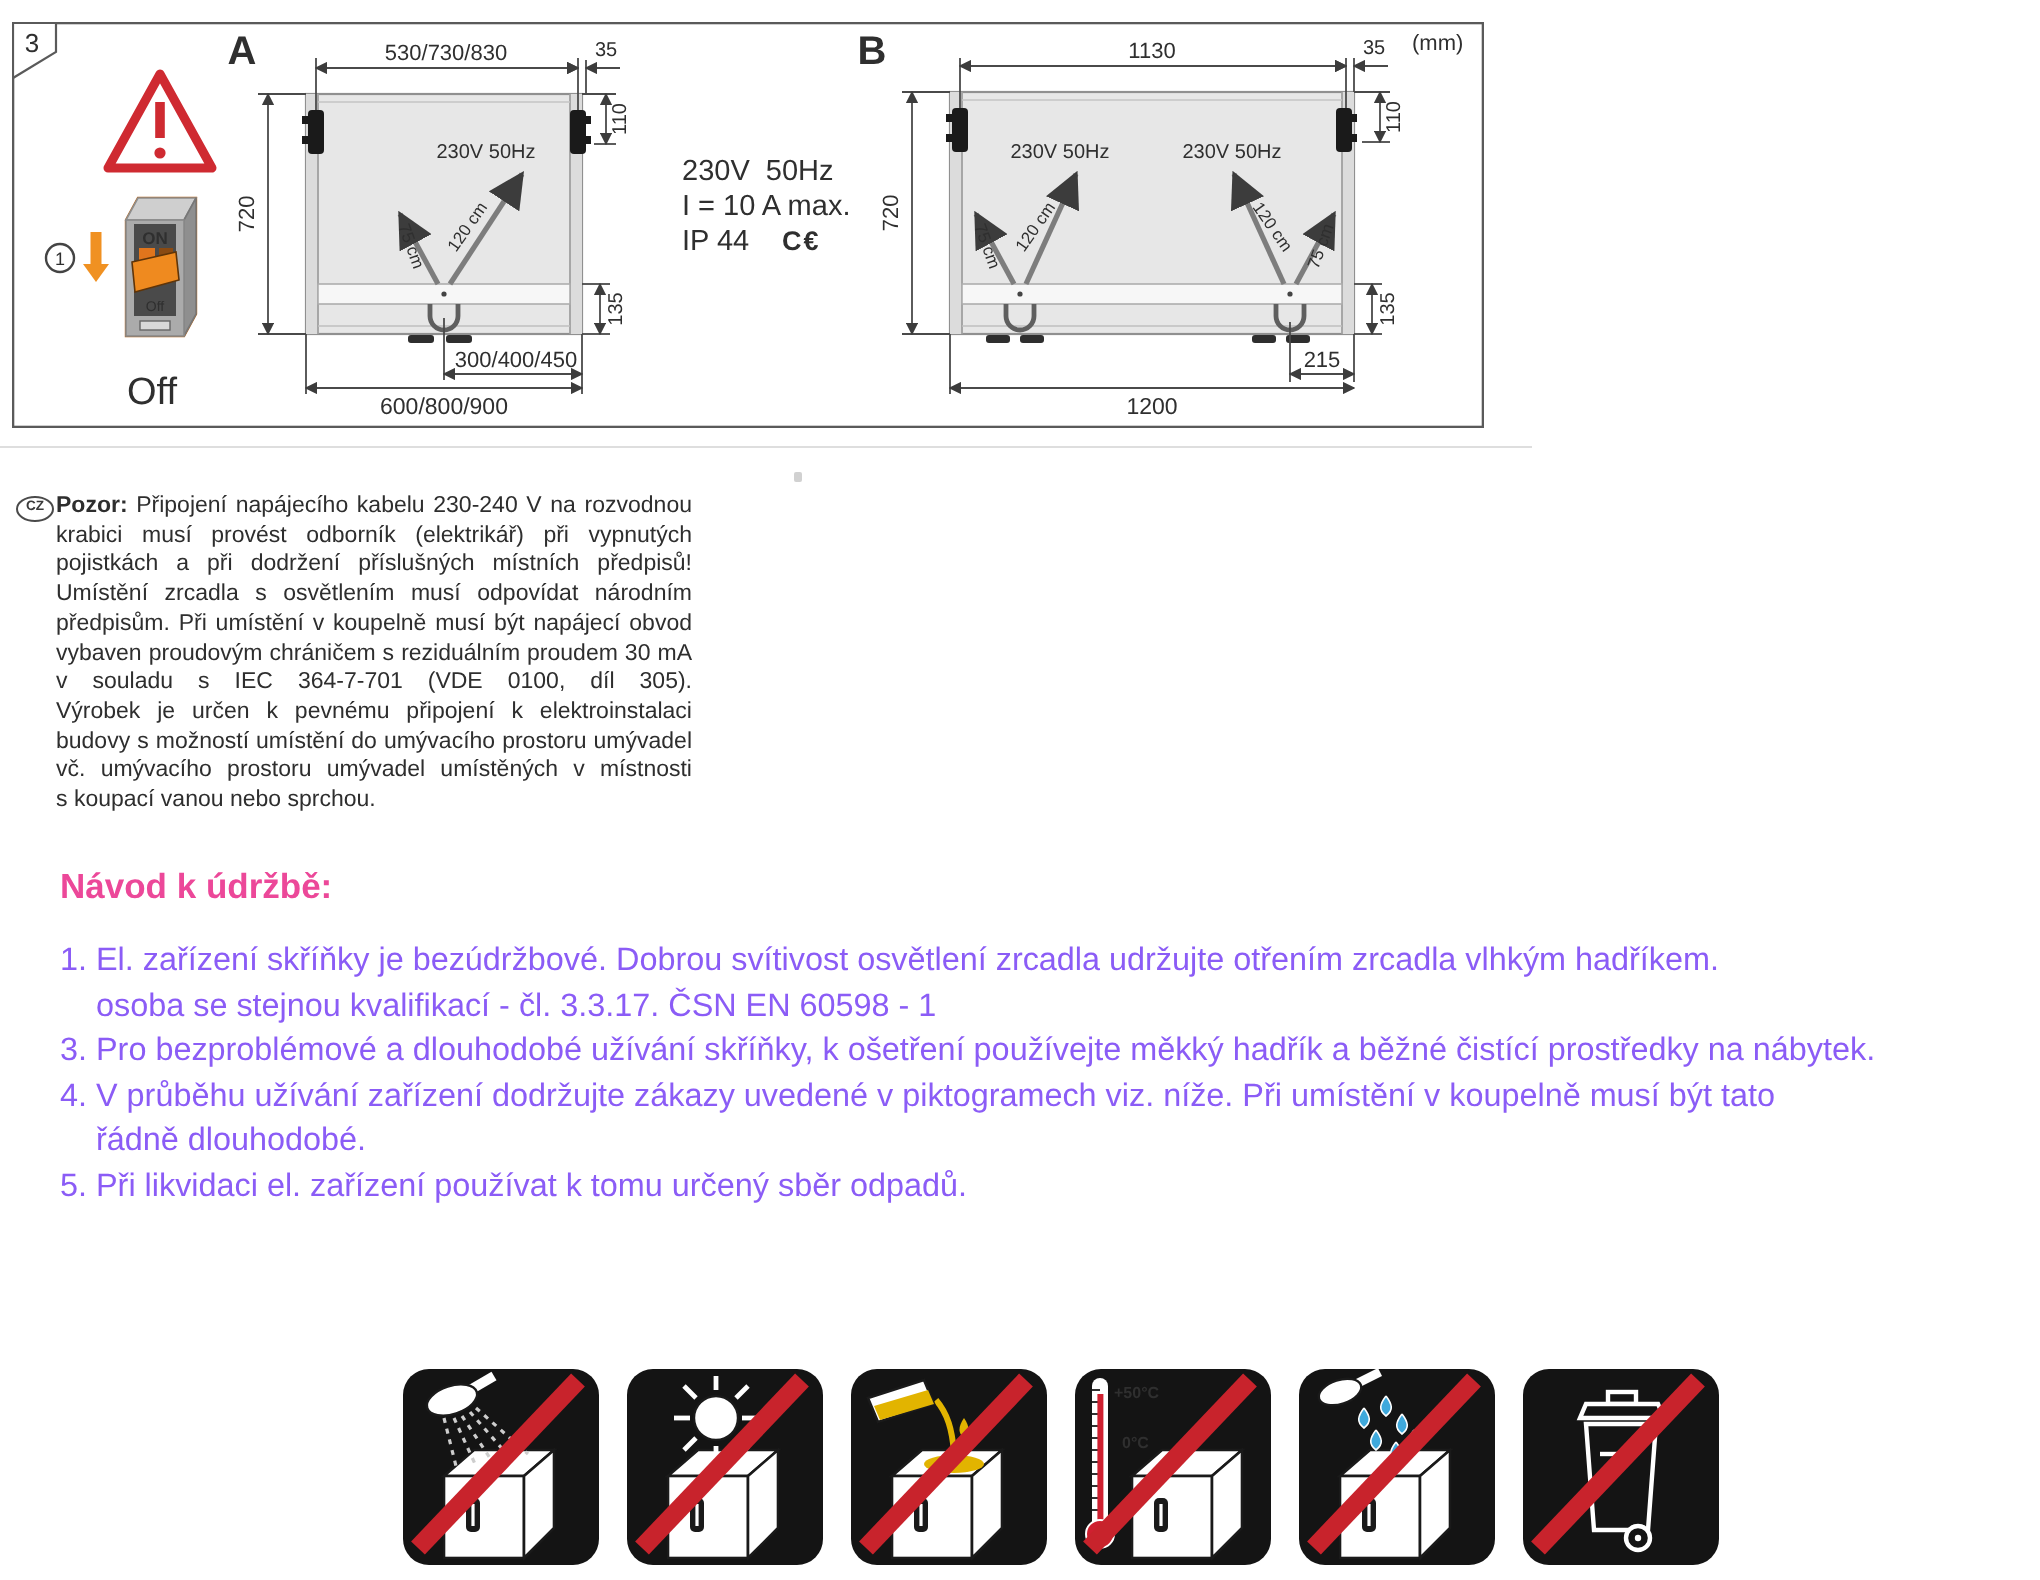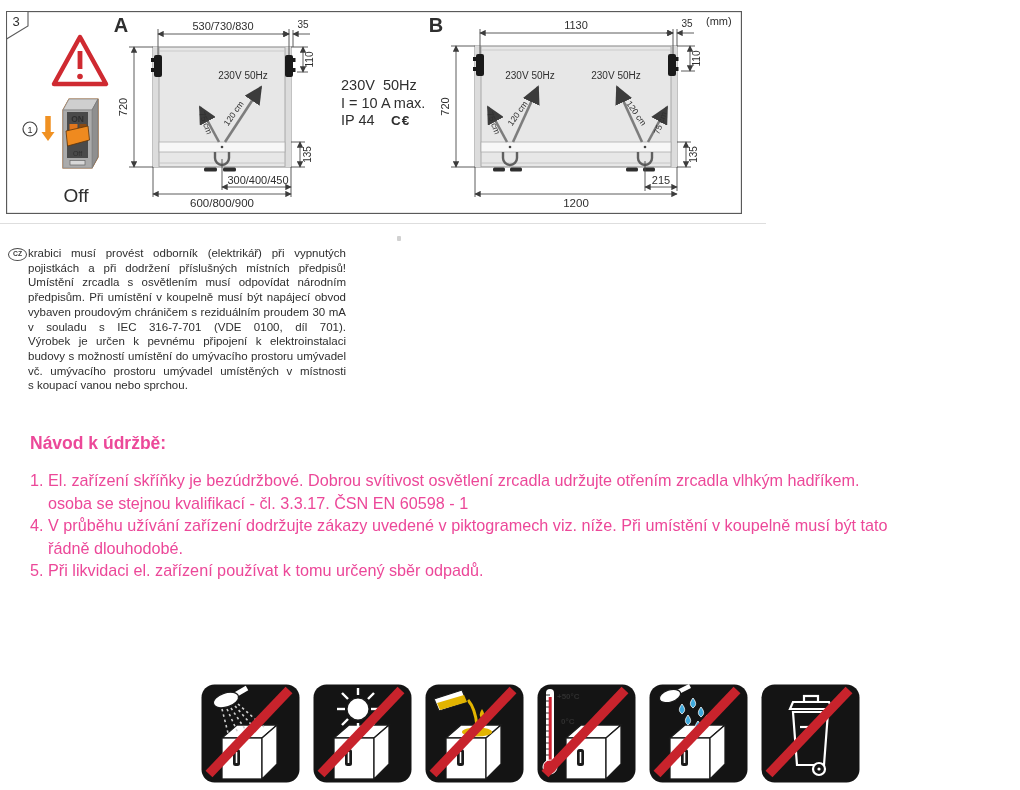--- a/index.html
+++ b/index.html
@@ -10,21 +10,21 @@
   svg text{font-family:"Liberation Sans","DejaVu Sans",sans-serif;fill:#2f2f2f;}
   .scanline{position:absolute;left:0;top:223px;width:766px;height:1px;background:#dedede;}
   .smudge{position:absolute;left:397px;top:236px;width:4px;height:5px;background:#9a9a9a;opacity:.45;border-radius:1px;}
   .warn{position:absolute;left:8px;top:246px;width:338px;font-size:11.5px;line-height:14.7px;color:#2e2e2e;}
   .warn .wline{padding-left:20px;text-align:justify;text-align-last:justify;}
   .warn .wline.last{text-align-last:left;}
   .warn b{font-weight:bold;}
   .cz{position:absolute;left:0;top:2px;width:17px;height:11px;border:1px solid #4a4a4a;border-radius:50%;
       font-size:6.8px;font-weight:bold;display:flex;align-items:center;justify-content:center;color:#3a3a3a;}
   .mtitle{position:absolute;left:30px;top:433px;font-size:17.5px;font-weight:bold;color:#ec4899;}
-  .mlist{position:absolute;left:30px;top:469px;width:990px;font-size:16.2px;line-height:22.6px;color:#ec4899;}
+  .mlist{position:absolute;left:30px;top:469px;width:990px;font-size:16.2px;line-height:22.6px;color:#8b5cf6;}
   .mlist .li{white-space:nowrap;}
   .mlist .num{display:inline-block;width:18px;}
   .mlist .cont{padding-left:18px;}
   .pictos{position:absolute;left:200px;top:683px;display:flex;gap:11px;}
   .pictos svg{display:block;}
 </style>
 </head>
 <body>
 
 <div class="stage">
@@ -205,36 +205,38 @@
       <text x="655" y="172.5" font-size="11" text-anchor="middle">215</text>
       <text x="570" y="196" font-size="11.5" text-anchor="middle">1200</text>
     </g>
   </svg>
 
   <div class="scanline"></div>
   <div class="smudge"></div>
 
   <div class="warn">
     <span class="cz">CZ</span>
+    <div class="wline"><b>Pozor:</b> <span>Připojení napájecího kabelu 230-240 V na rozvodnou</span></div>
     <div class="wline">krabici musí provést odborník (elektrikář) při vypnutých</div>
     <div class="wline">pojistkách a při dodržení příslušných místních předpisů!</div>
     <div class="wline">Umístění zrcadla s osvětlením musí odpovídat národním</div>
     <div class="wline">předpisům. Při umístění v koupelně musí být napájecí obvod</div>
     <div class="wline">vybaven proudovým chráničem s reziduálním proudem 30 mA</div>
-    <div class="wline">v souladu s IEC 316-7-701 (VDE 0100, díl 701).</div>
+    <div class="wline">v souladu s IEC 364-7-701 (VDE 0100, díl 305).</div>
     <div class="wline">Výrobek je určen k pevnému připojení k elektroinstalaci</div>
     <div class="wline">budovy s možností umístění do umývacího prostoru umývadel</div>
     <div class="wline">vč. umývacího prostoru umývadel umístěných v místnosti</div>
     <div class="wline last">s koupací vanou nebo sprchou.</div>
   </div>
 
   <div class="mtitle">Návod k údržbě:</div>
   <div class="mlist">
     <div class="li"><span class="num">1.</span><span>El. zařízení skříňky je bezúdržbové. Dobrou svítivost osvětlení zrcadla udržujte otřením zrcadla vlhkým hadříkem.</span></div>
     <div class="li cont"><span>osoba se stejnou kvalifikací - čl. 3.3.17. ČSN EN 60598 - 1</span></div>
+    <div class="li"><span class="num">3.</span><span>Pro bezproblémové a dlouhodobé užívání skříňky, k ošetření používejte měkký hadřík a běžné čistící prostředky na nábytek.</span></div>
     <div class="li"><span class="num">4.</span><span>V průběhu užívání zařízení dodržujte zákazy uvedené v piktogramech viz. níže. Při umístění v koupelně musí být tato</span></div>
     <div class="li cont"><span>řádně dlouhodobé.</span></div>
     <div class="li"><span class="num">5.</span><span>Při likvidaci el. zařízení používat k tomu určený sběr odpadů.</span></div>
   </div>
 
   <div class="pictos">
 
     <svg width="101" height="101" viewBox="0 0 101 101">
       <rect x="1.5" y="1.5" width="98" height="98" rx="13" fill="#141414"></rect>
       <g stroke="#1a1a1a" stroke-width="1.3" fill="#ffffff">

